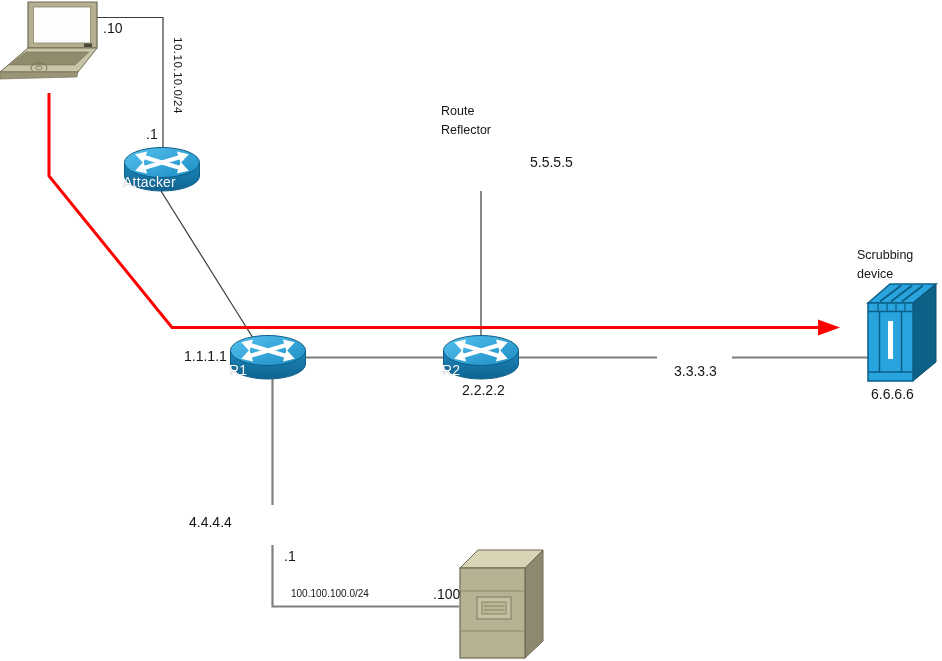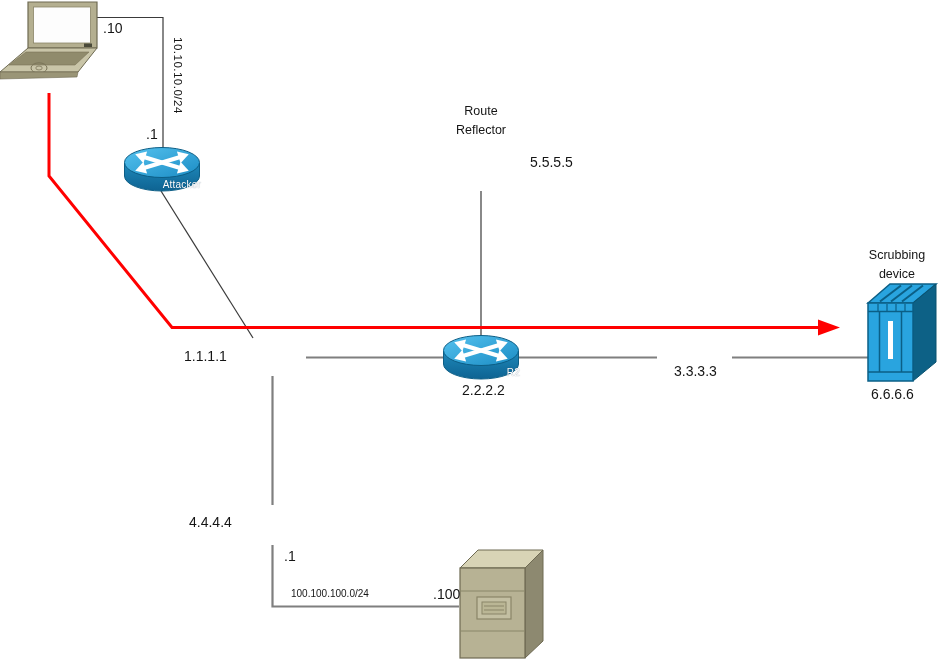--- a/index.html
+++ b/index.html
@@ -8,31 +8,31 @@
     width:942px;height:661px;
     background:#ffffff;
     font-family:"Liberation Sans","DejaVu Sans",sans-serif;
     overflow:hidden;
   }
   #wires{position:absolute;left:0;top:0;width:942px;height:661px;}
   .node{position:absolute;}
   .node svg{display:block;}
   .router-name{
     position:absolute;left:0;right:0;bottom:4px;
-    text-align:right;color:#ffffff;
-    font-size:10px;letter-spacing:.2px;
+    text-align:left;color:#ffffff;
+    font-size:14px;letter-spacing:.2px;
     text-shadow:0 0 1px rgba(0,40,70,.6);
   }
   .lbl{
     position:absolute;
     font-size:14px;color:#151515;
     white-space:nowrap;line-height:11px;
   }
   .lbl.big{font-size:12.5px;line-height:19px;}
-  .lbl.center{text-align:center;white-space:normal;}
+  .lbl.center{white-space:normal;}
   .lbl.subnet-big{font-size:10px;line-height:17px;}
   .lbl.vertical{
     transform:rotate(90deg);
     transform-origin:0 0;
     font-size:11.5px;
     letter-spacing:.5px;
   }
   #defs-holder{position:absolute;width:0;height:0;overflow:hidden;}
 </style>
 </head>
@@ -101,20 +101,26 @@
   </div>
 
   <div class="node" style="left:123px;top:146px;width:78px;height:48px">
     <svg width="78" height="48" viewBox="0 0 78 48">
         <use href="#router-sym"></use>
       </svg>
     <span class="router-name">Attacker</span>
   </div>
 
 
+  <div class="node" style="left:229px;top:334px;width:78px;height:48px">
+    <svg width="78" height="48" viewBox="0 0 78 48">
+        <use href="#router-sym"></use>
+      </svg>
+    <span class="router-name">R1</span>
+  </div>
 
   <div class="node" style="left:442px;top:334px;width:78px;height:48px">
     <svg width="78" height="48" viewBox="0 0 78 48">
         <use href="#router-sym"></use>
       </svg>
     <span class="router-name">R2</span>
   </div>
 
 
 

